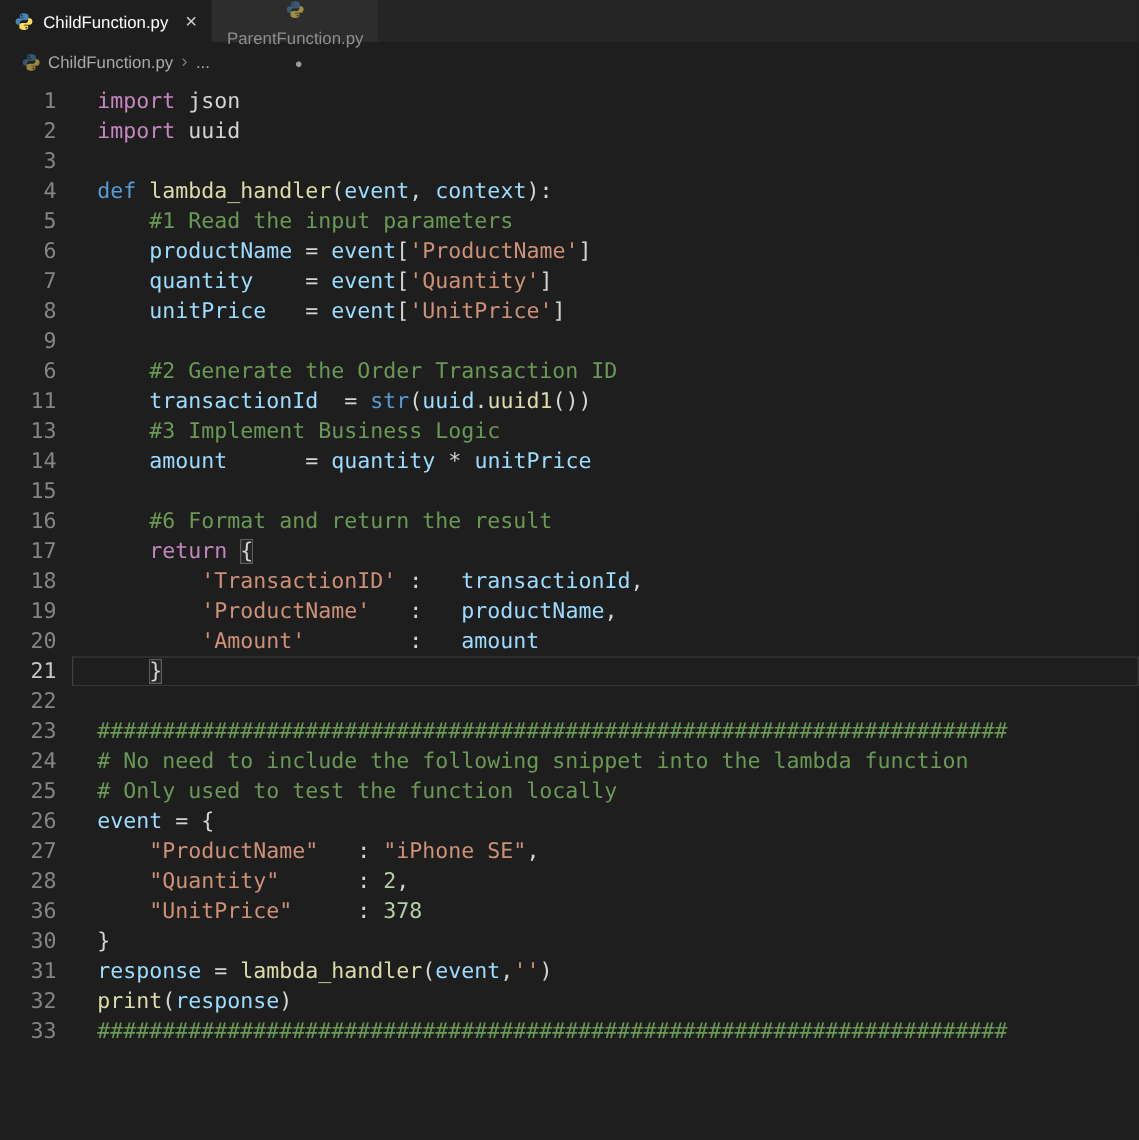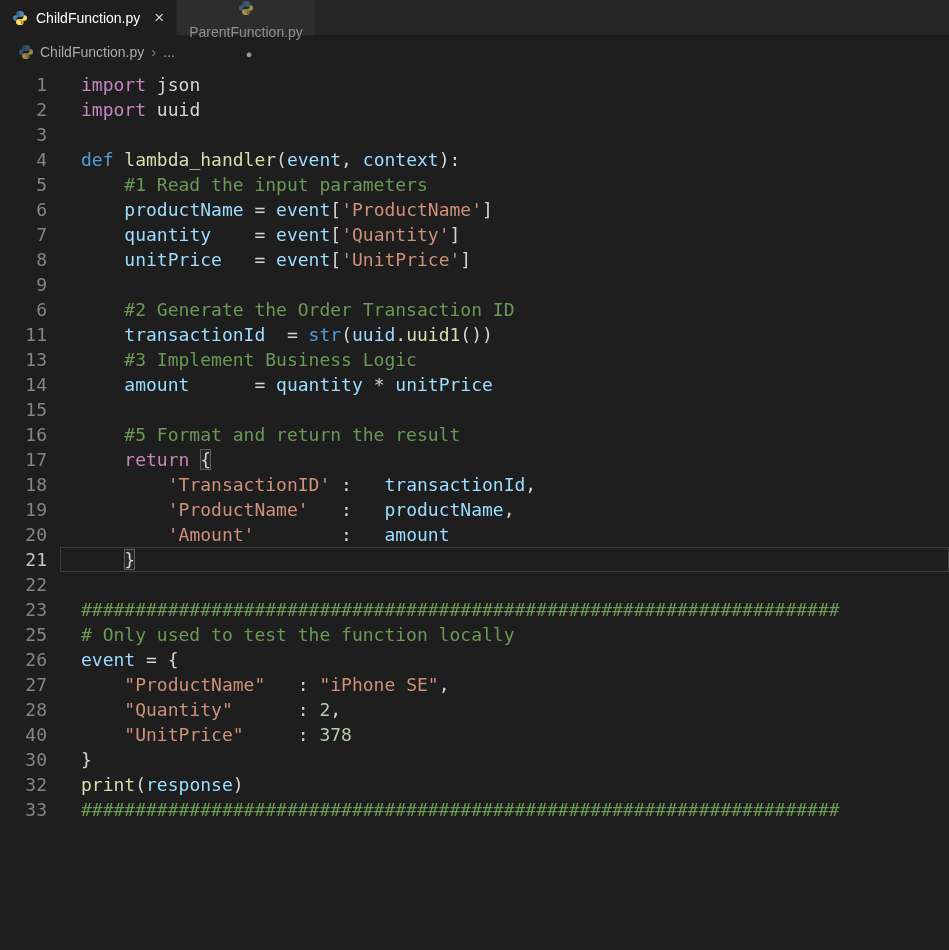--- a/index.html
+++ b/index.html
@@ -96,29 +96,31 @@
     <div class="line"><span class="gutter">5</span><span class="codearea"><span class="tok-cm">    #1 Read the input parameters</span></span></div>
     <div class="line"><span class="gutter">6</span><span class="codearea"><span class="tok-pl">    </span><span class="tok-vr">productName</span><span class="tok-pl"> = </span><span class="tok-vr">event</span><span class="tok-pl">[</span><span class="tok-st">'ProductName'</span><span class="tok-pl">]</span></span></div>
     <div class="line"><span class="gutter">7</span><span class="codearea"><span class="tok-pl">    </span><span class="tok-vr">quantity</span><span class="tok-pl">    = </span><span class="tok-vr">event</span><span class="tok-pl">[</span><span class="tok-st">'Quantity'</span><span class="tok-pl">]</span></span></div>
     <div class="line"><span class="gutter">8</span><span class="codearea"><span class="tok-pl">    </span><span class="tok-vr">unitPrice</span><span class="tok-pl">   = </span><span class="tok-vr">event</span><span class="tok-pl">[</span><span class="tok-st">'UnitPrice'</span><span class="tok-pl">]</span></span></div>
     <div class="line"><span class="gutter">9</span><span class="codearea"></span></div>
     <div class="line"><span class="gutter">6</span><span class="codearea"><span class="tok-cm">    #2 Generate the Order Transaction ID</span></span></div>
     <div class="line"><span class="gutter">11</span><span class="codearea"><span class="tok-pl">    </span><span class="tok-vr">transactionId</span><span class="tok-pl">  = </span><span class="tok-bi">str</span><span class="tok-pl">(</span><span class="tok-vr">uuid</span><span class="tok-pl">.</span><span class="tok-fn">uuid1</span><span class="tok-pl">())</span></span></div>
     <div class="line"><span class="gutter">13</span><span class="codearea"><span class="tok-cm">    #3 Implement Business Logic</span></span></div>
     <div class="line"><span class="gutter">14</span><span class="codearea"><span class="tok-pl">    </span><span class="tok-vr">amount</span><span class="tok-pl">      = </span><span class="tok-vr">quantity</span><span class="tok-pl"> * </span><span class="tok-vr">unitPrice</span></span></div>
     <div class="line"><span class="gutter">15</span><span class="codearea"></span></div>
-    <div class="line"><span class="gutter">16</span><span class="codearea"><span class="tok-cm">    #5 Format and return the result</span></span></div>
+    <div class="line"><span class="gutter">16</span><span class="codearea"><span class="tok-cm">    #6 Format and return the result</span></span></div>
     <div class="line"><span class="gutter">17</span><span class="codearea"><span class="tok-pl">    </span><span class="tok-kw">return</span><span class="tok-pl"> </span><span class="tok-br">{</span></span></div>
     <div class="line"><span class="gutter">18</span><span class="codearea"><span class="tok-pl">        </span><span class="tok-st">'TransactionID'</span><span class="tok-pl"> :   </span><span class="tok-vr">transactionId</span><span class="tok-pl">,</span></span></div>
     <div class="line"><span class="gutter">19</span><span class="codearea"><span class="tok-pl">        </span><span class="tok-st">'ProductName'</span><span class="tok-pl">   :   </span><span class="tok-vr">productName</span><span class="tok-pl">,</span></span></div>
     <div class="line"><span class="gutter">20</span><span class="codearea"><span class="tok-pl">        </span><span class="tok-st">'Amount'</span><span class="tok-pl">        :   </span><span class="tok-vr">amount</span></span></div>
     <div class="line active"><span class="gutter">21</span><span class="codearea"><span class="tok-pl">    </span><span class="tok-br">}</span></span></div>
     <div class="line"><span class="gutter">22</span><span class="codearea"></span></div>
     <div class="line"><span class="gutter">23</span><span class="codearea"><span class="tok-cm">######################################################################</span></span></div>
+    <div class="line"><span class="gutter">24</span><span class="codearea"><span class="tok-cm"># No need to include the following snippet into the lambda function</span></span></div>
     <div class="line"><span class="gutter">25</span><span class="codearea"><span class="tok-cm"># Only used to test the function locally</span></span></div>
     <div class="line"><span class="gutter">26</span><span class="codearea"><span class="tok-vr">event</span><span class="tok-pl"> = {</span></span></div>
     <div class="line"><span class="gutter">27</span><span class="codearea"><span class="tok-pl">    </span><span class="tok-st">"ProductName"</span><span class="tok-pl">   : </span><span class="tok-st">"iPhone SE"</span><span class="tok-pl">,</span></span></div>
     <div class="line"><span class="gutter">28</span><span class="codearea"><span class="tok-pl">    </span><span class="tok-st">"Quantity"</span><span class="tok-pl">      : </span><span class="tok-nm">2</span><span class="tok-pl">,</span></span></div>
-    <div class="line"><span class="gutter">40</span><span class="codearea"><span class="tok-pl">    </span><span class="tok-st">"UnitPrice"</span><span class="tok-pl">     : </span><span class="tok-nm">378</span></span></div>
+    <div class="line"><span class="gutter">36</span><span class="codearea"><span class="tok-pl">    </span><span class="tok-st">"UnitPrice"</span><span class="tok-pl">     : </span><span class="tok-nm">378</span></span></div>
     <div class="line"><span class="gutter">30</span><span class="codearea"><span class="tok-pl">}</span></span></div>
+    <div class="line"><span class="gutter">31</span><span class="codearea"><span class="tok-vr">response</span><span class="tok-pl"> = </span><span class="tok-fn">lambda_handler</span><span class="tok-pl">(</span><span class="tok-vr">event</span><span class="tok-pl">,</span><span class="tok-st">''</span><span class="tok-pl">)</span></span></div>
     <div class="line"><span class="gutter">32</span><span class="codearea"><span class="tok-fn">print</span><span class="tok-pl">(</span><span class="tok-vr">response</span><span class="tok-pl">)</span></span></div>
     <div class="line"><span class="gutter">33</span><span class="codearea"><span class="tok-cm">######################################################################</span></span></div>
   </div>
 
 </body></html>

